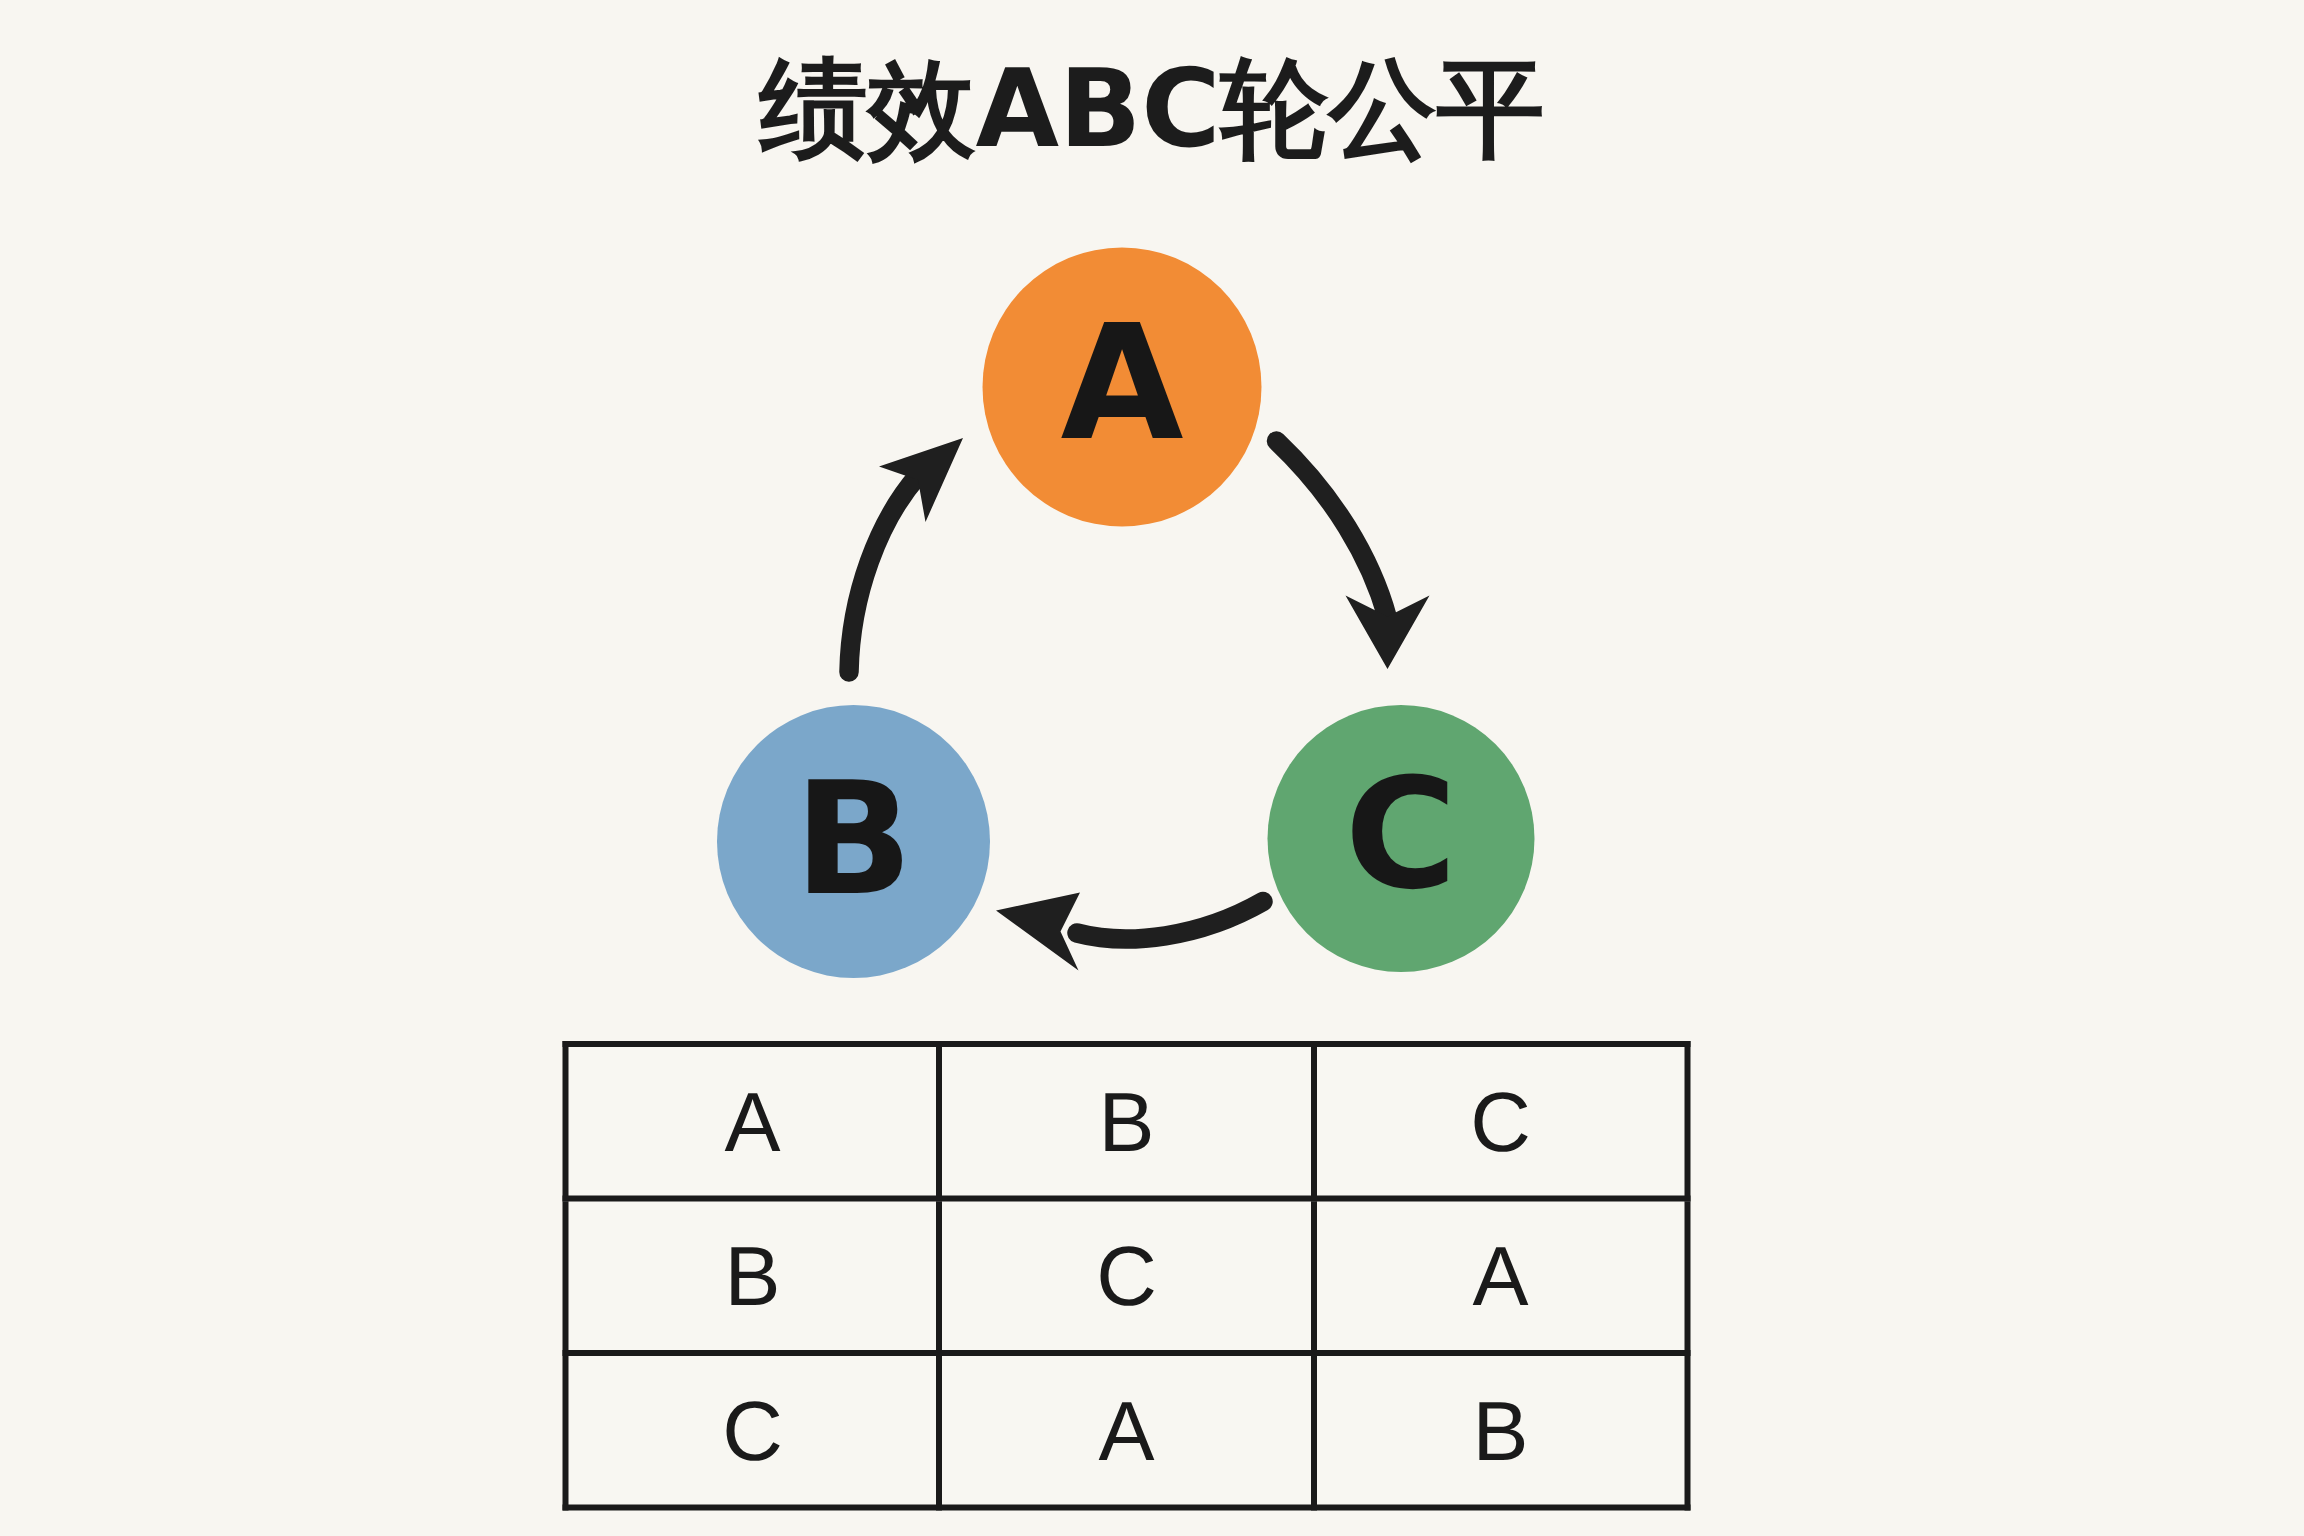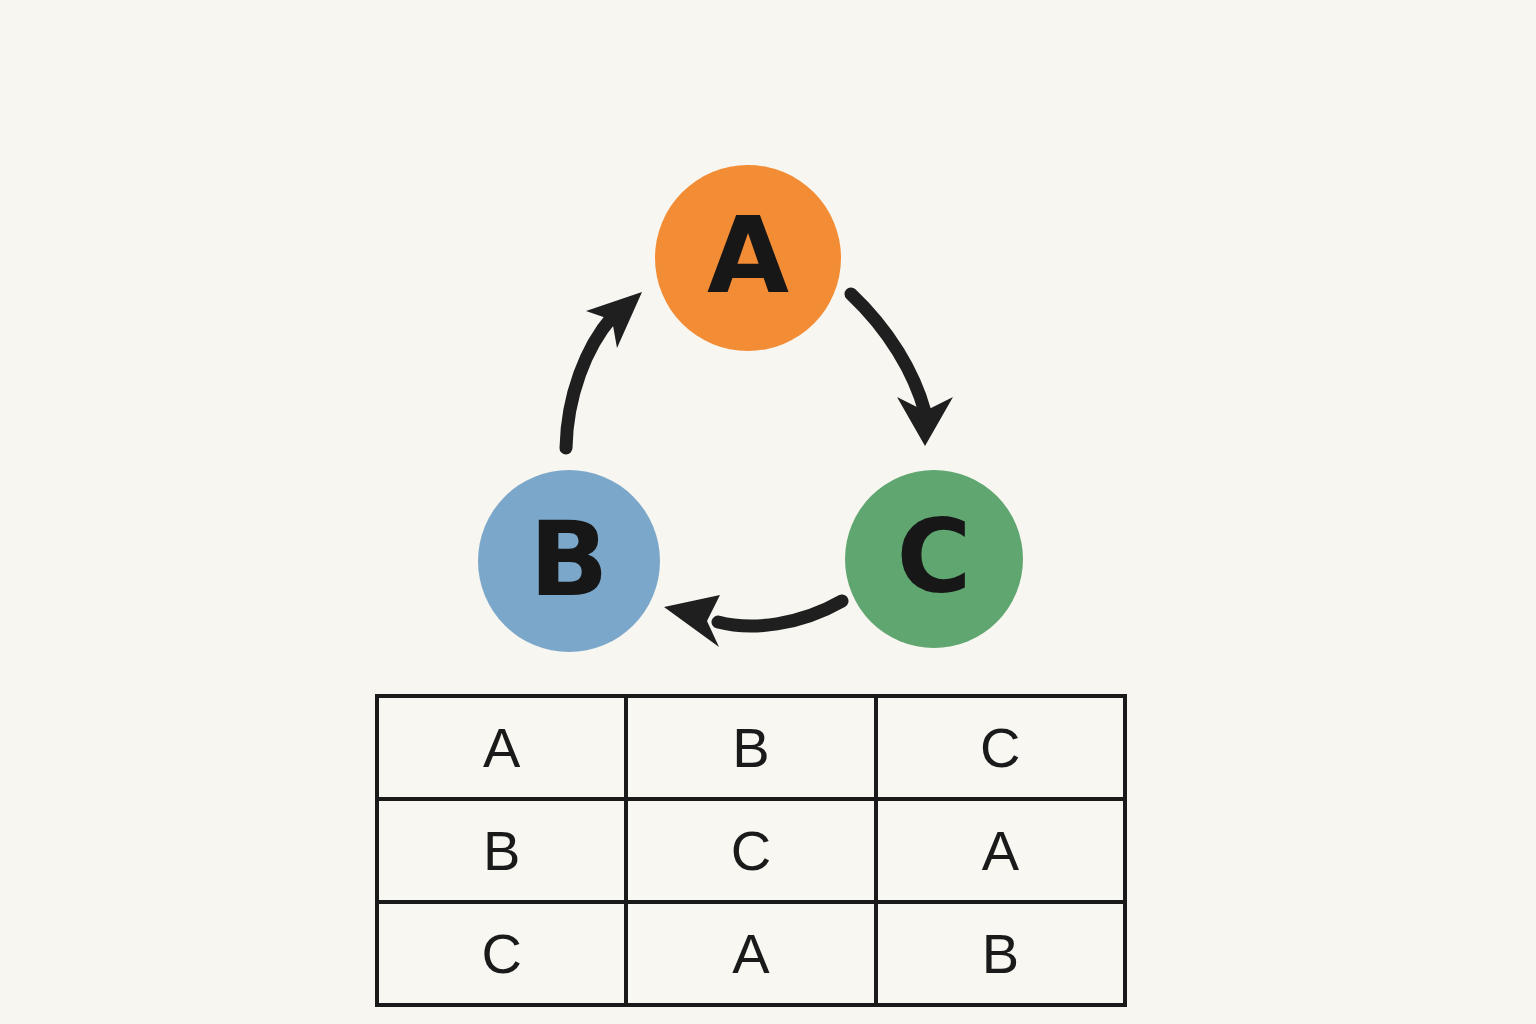--- a/index.html
+++ b/index.html
@@ -119,20 +119,21 @@
     color: #1a1a1a;
     padding: 0;
     background: #f8f7f2;
   }
 </style>
 </head>
 <body>
 
 <div id="stage">
 
+  <div class="title">绩效ABC轮公平</div>
 
   <div class="cycle">
 
     <svg class="arrows-svg" viewBox="0 0 1536 700">
       <defs></defs>
 
       <g>
         <path d="M 851,294 C 889,330 914,372 925,412" fill="none" stroke="#1f1f1f" stroke-width="13" stroke-linecap="round"></path>
         <path d="M 925,446 L 897,397 L 925,411 L 953,397 Z" fill="#1f1f1f"></path>
       </g>

